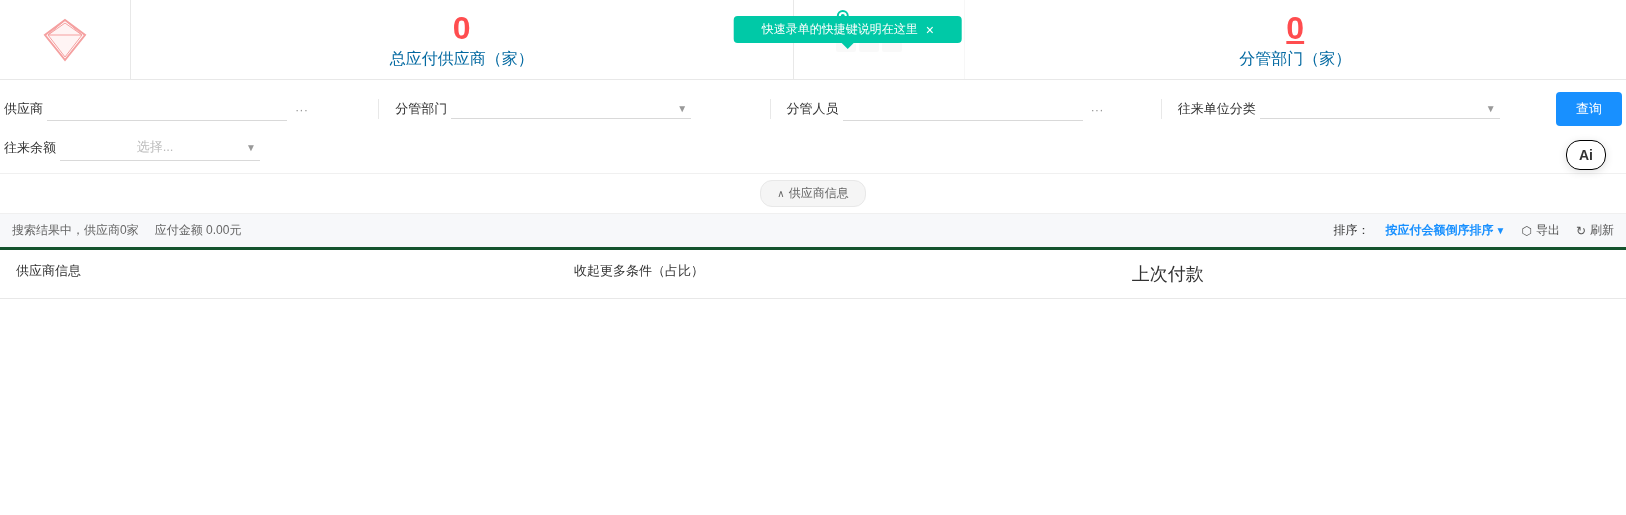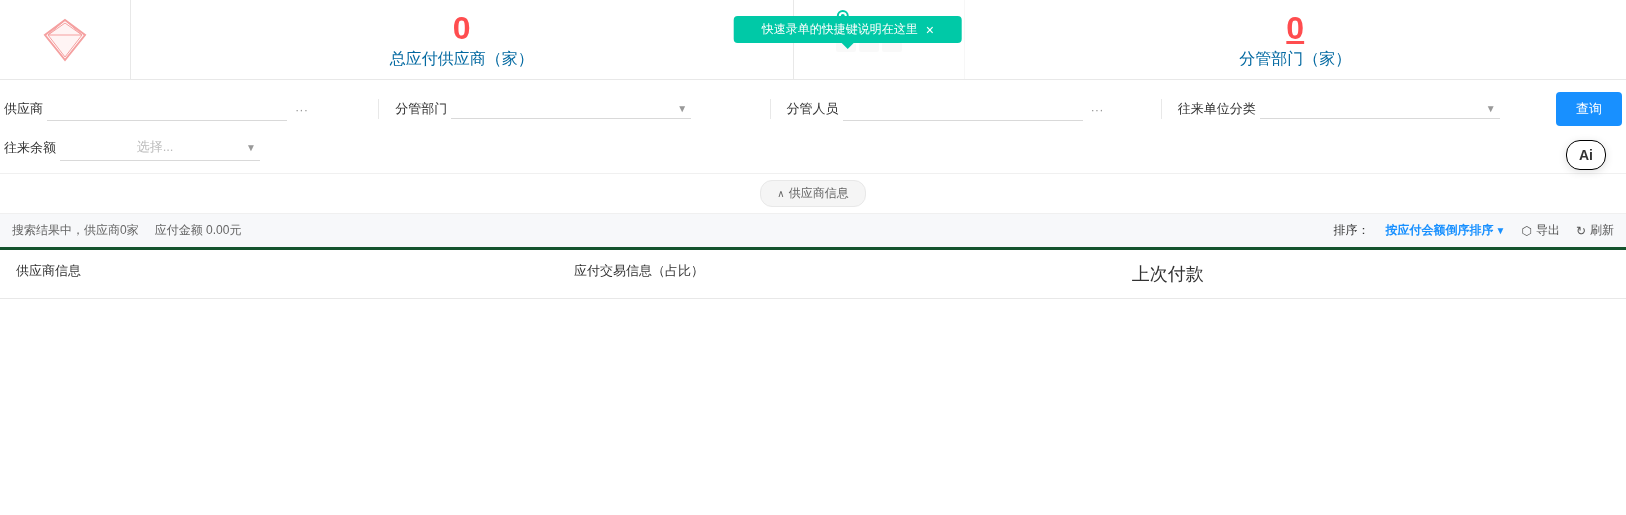--- a/index.html
+++ b/index.html
@@ -425,19 +425,19 @@
     </div>
     <div class="action-btn">
       <span style="font-size:12px;">↻</span>
       <span>刷新</span>
     </div>
   </div>
 </div>
 
 <div class="table-header">
   <div class="table-col-1">供应商信息</div>
-  <div class="table-col-2">应付交易信息（占比）</div>
+  <div class="table-col-2">收起更多条件（占比）</div>
   <div class="table-col-3">上次付款</div>
 </div>
 
 <div class="table-body"></div>
 
 <div class="ai-badge" style="position:fixed; right:20px; top:140px; background:#fff; border:1px solid #000000; border-radius:14px; padding:6px 12px; font-weight:bold; box-shadow:0 2px 8px rgba(0,0,0,0.12); z-index:100;">Ai</div>
 
 </body></html>

